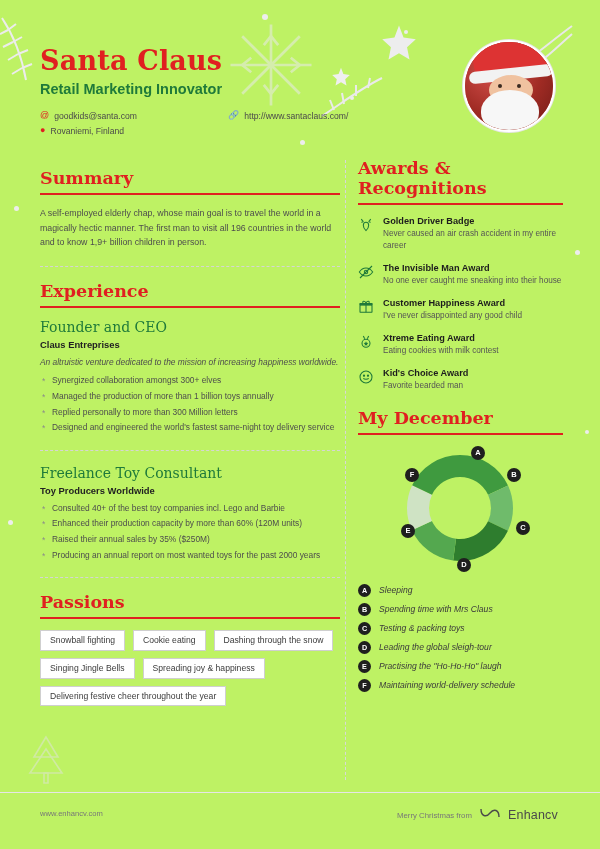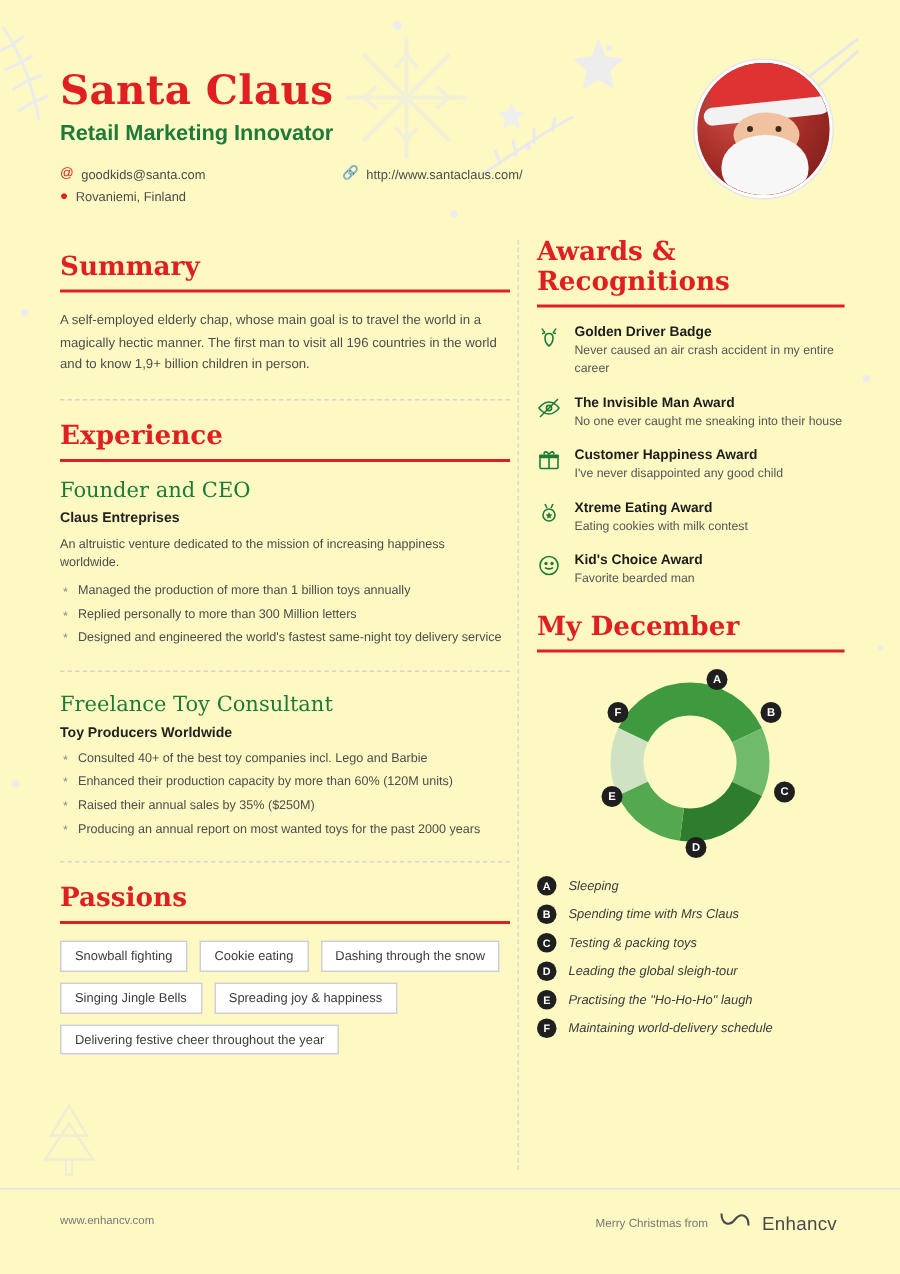--- a/index.html
+++ b/index.html
@@ -11,21 +11,21 @@
     height: 849px;
     background: #ffffff;
     font-family: "Liberation Sans", sans-serif;
     color: #3b3b3b;
     position: relative;
     overflow: hidden;
   }
   .page {
     position: absolute;
     inset: 0;
-    background: #fef9c3;
+    background: #bef264;
     padding-left: 33px;
   }
   
   .deco {
     position: absolute;
     pointer-events: none;
     color: #ececec;
     fill: #ececec;
   }
   .snow {
@@ -156,21 +156,22 @@
   .job-company {
     font-size: 9.4px;
     font-weight: bold;
     color: #222;
     margin: 0 0 6px 0;
   }
   .job-desc {
     font-size: 8.4px;
     line-height: 1.5;
     color: #4d4d4d;
-    margin: 0 12px 6px 0;
+    margin: 0 0 6px 0;
+    font-style: italic;
   }
   ul.bullets {
     margin: 0;
     padding: 0;
     list-style: none;
   }
   ul.bullets li {
     font-size: 8.4px;
     line-height: 1.5;
     color: #4d4d4d;
@@ -409,20 +410,21 @@
 
     <section>
       <h2 class="section">Experience</h2>
       <div class="rule short"></div>
 
       <div class="job-block">
         <div class="job-title">Founder and CEO</div>
         <div class="job-company">Claus Entreprises</div>
         <div class="job-desc">An altruistic venture dedicated to the mission of increasing happiness worldwide.</div>
         <ul class="bullets">
+          <li>Synergized collaboration amongst 300+ elves</li>
           <li>Managed the production of more than 1 billion toys annually</li>
           <li>Replied personally to more than 300 Million letters</li>
           <li>Designed and engineered the world's fastest same-night toy delivery service</li>
         </ul>
       </div>
 
       <div class="dash-sep"></div>
 
       <div class="job-block">
         <div class="job-title">Freelance Toy Consultant</div>

